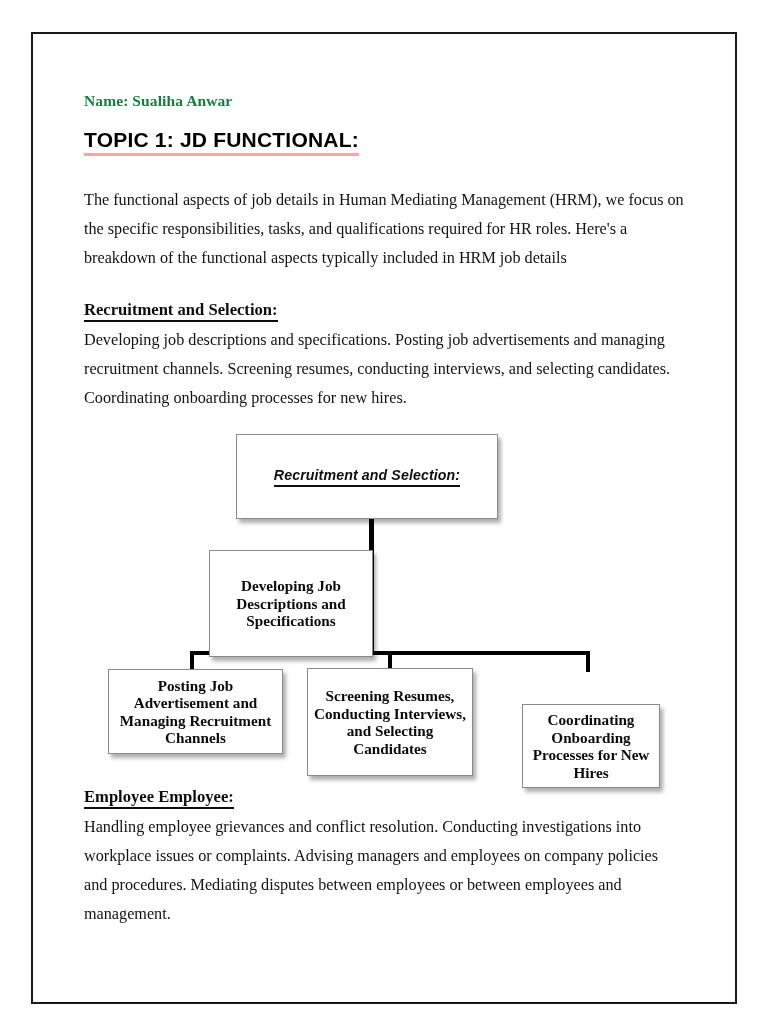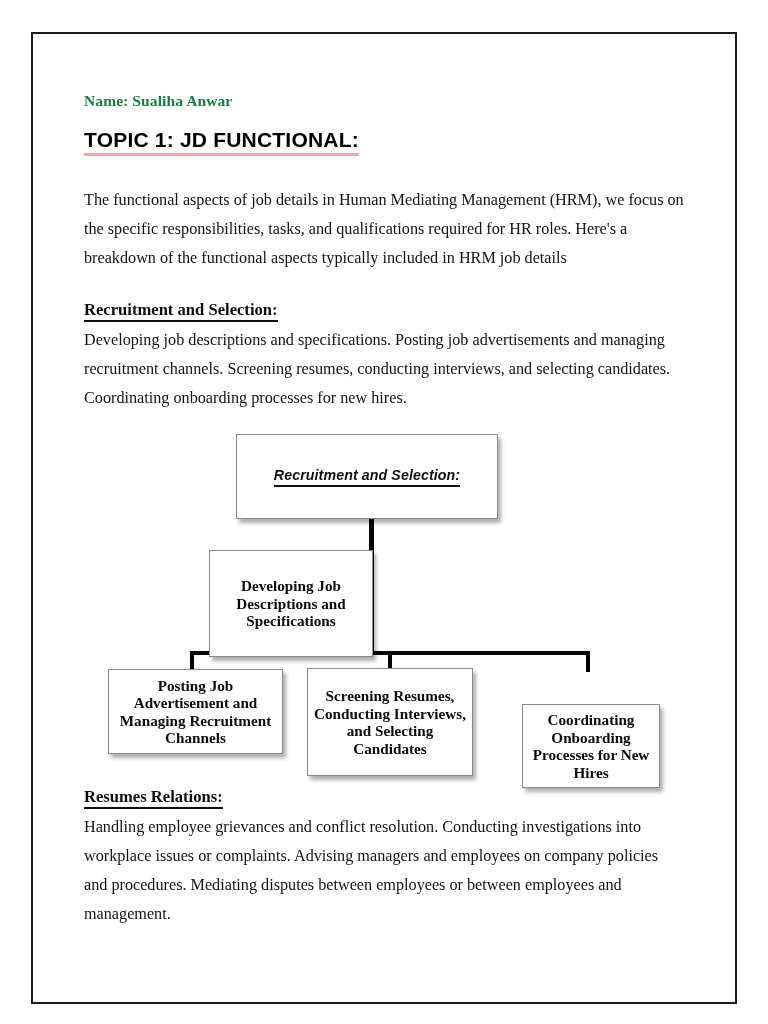--- a/index.html
+++ b/index.html
@@ -188,18 +188,18 @@
     </div>
 
     <div class="node-box" style="left:506px; top:704px; width:138px; height:84px;margin-left:16px;">
       <span class="node-label">Coordinating Onboarding Processes for New Hires</span>
     </div>
 
   </div>
 
   <div class="content" style="top:786px;">
     <div class="section-block" style="margin-top:0;">
-      <div class="section-heading">Resumes Relations:</div>
+      <div class="section-heading">Employee Employee:</div>
       <div class="body-para">Handling employee grievances and conflict resolution. Conducting investigations into workplace issues or complaints. Advising managers and employees on company policies and procedures. Mediating disputes between employees or between employees and management.</div>
     </div>
   </div>
 
 </div>
 
 </body></html>

